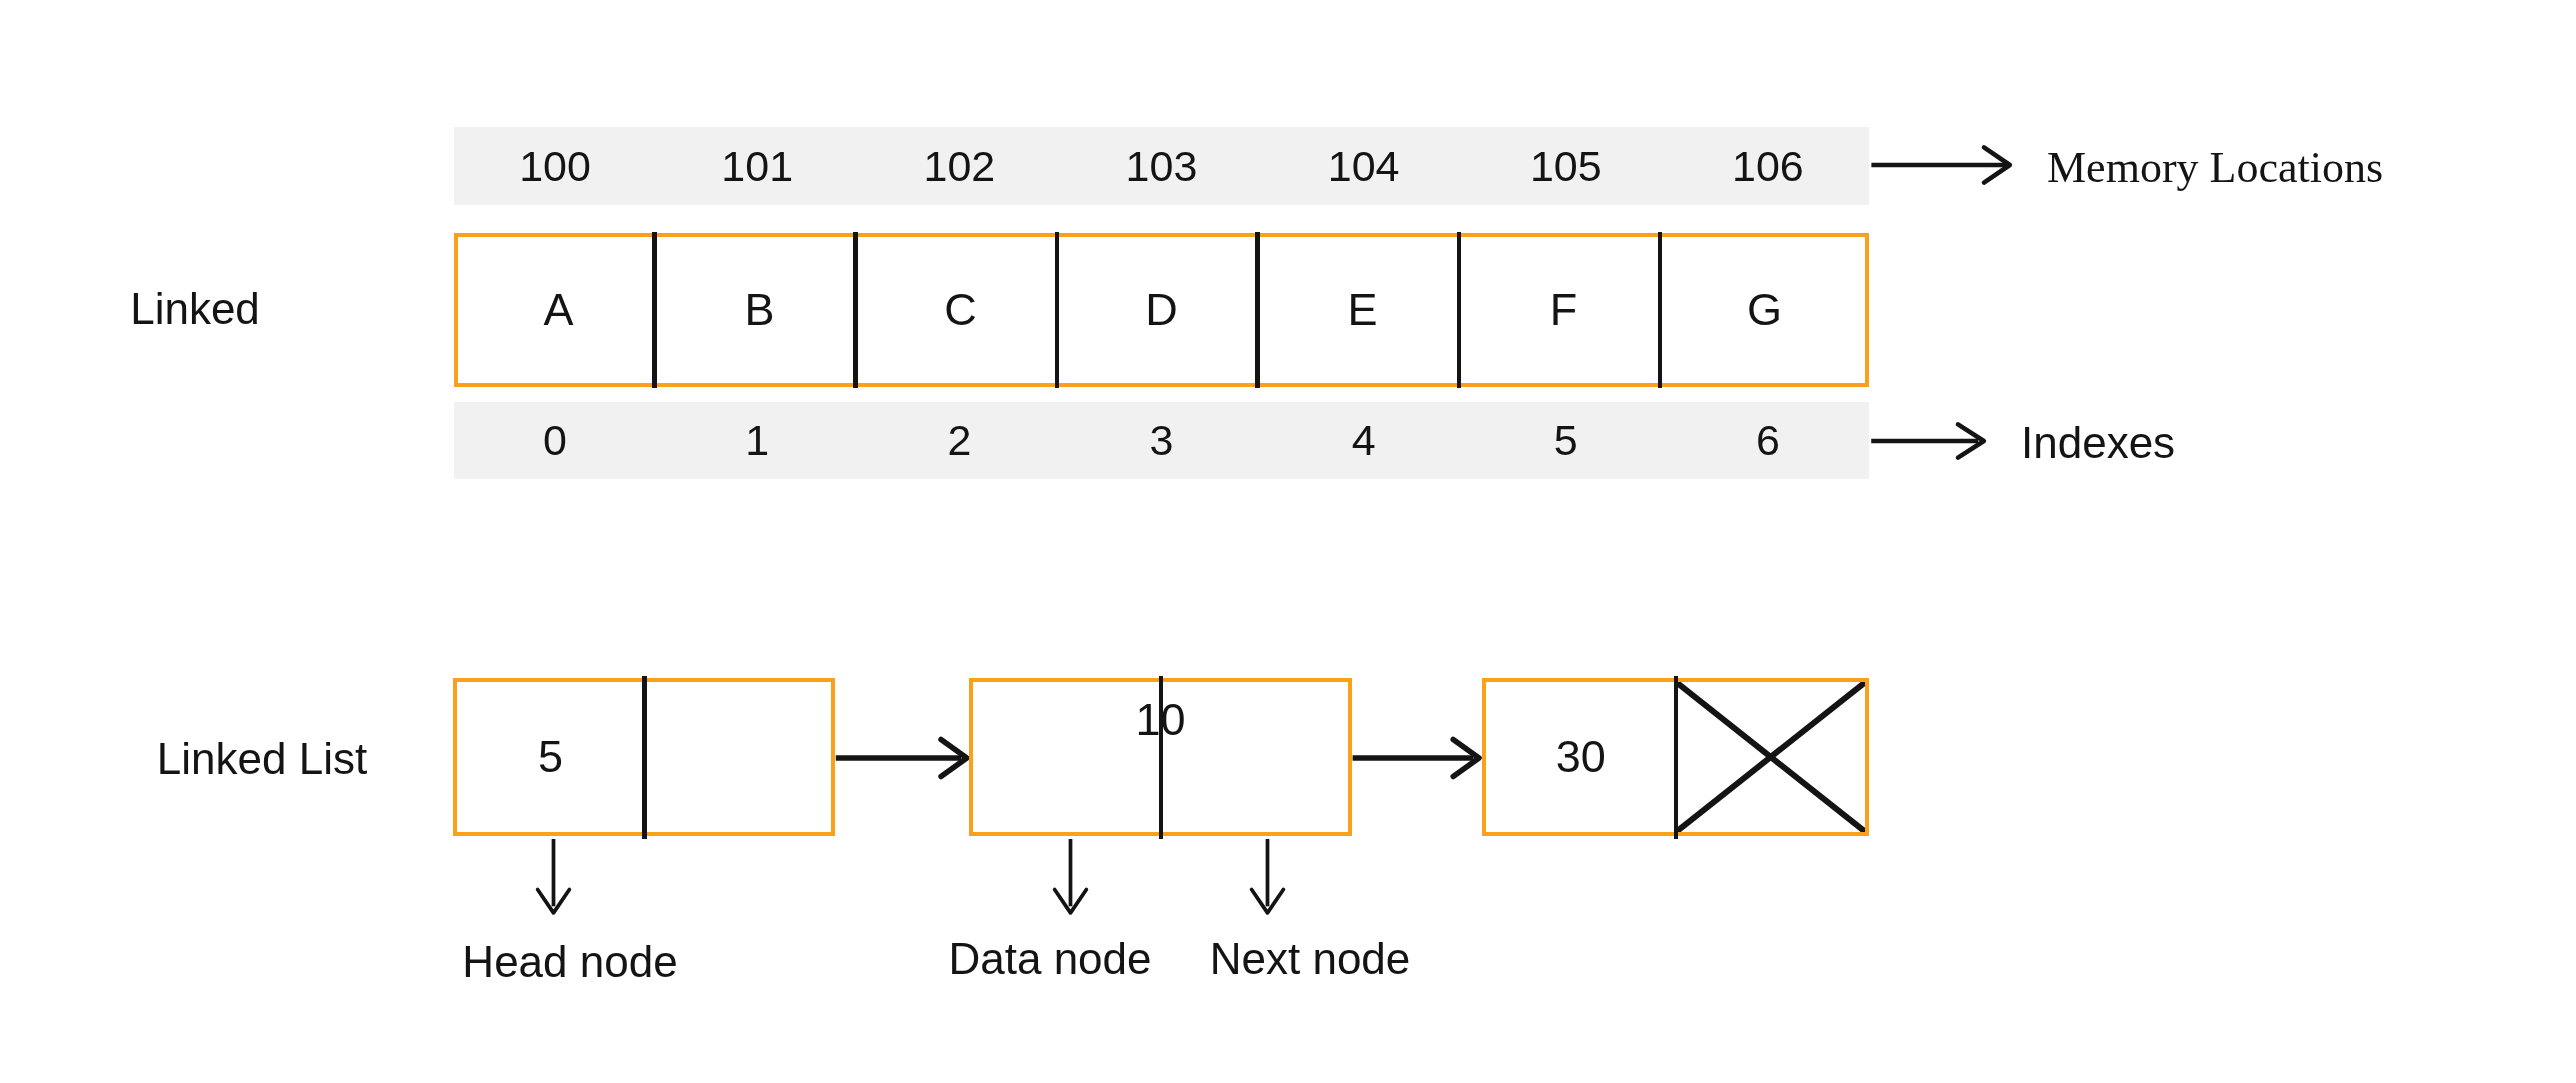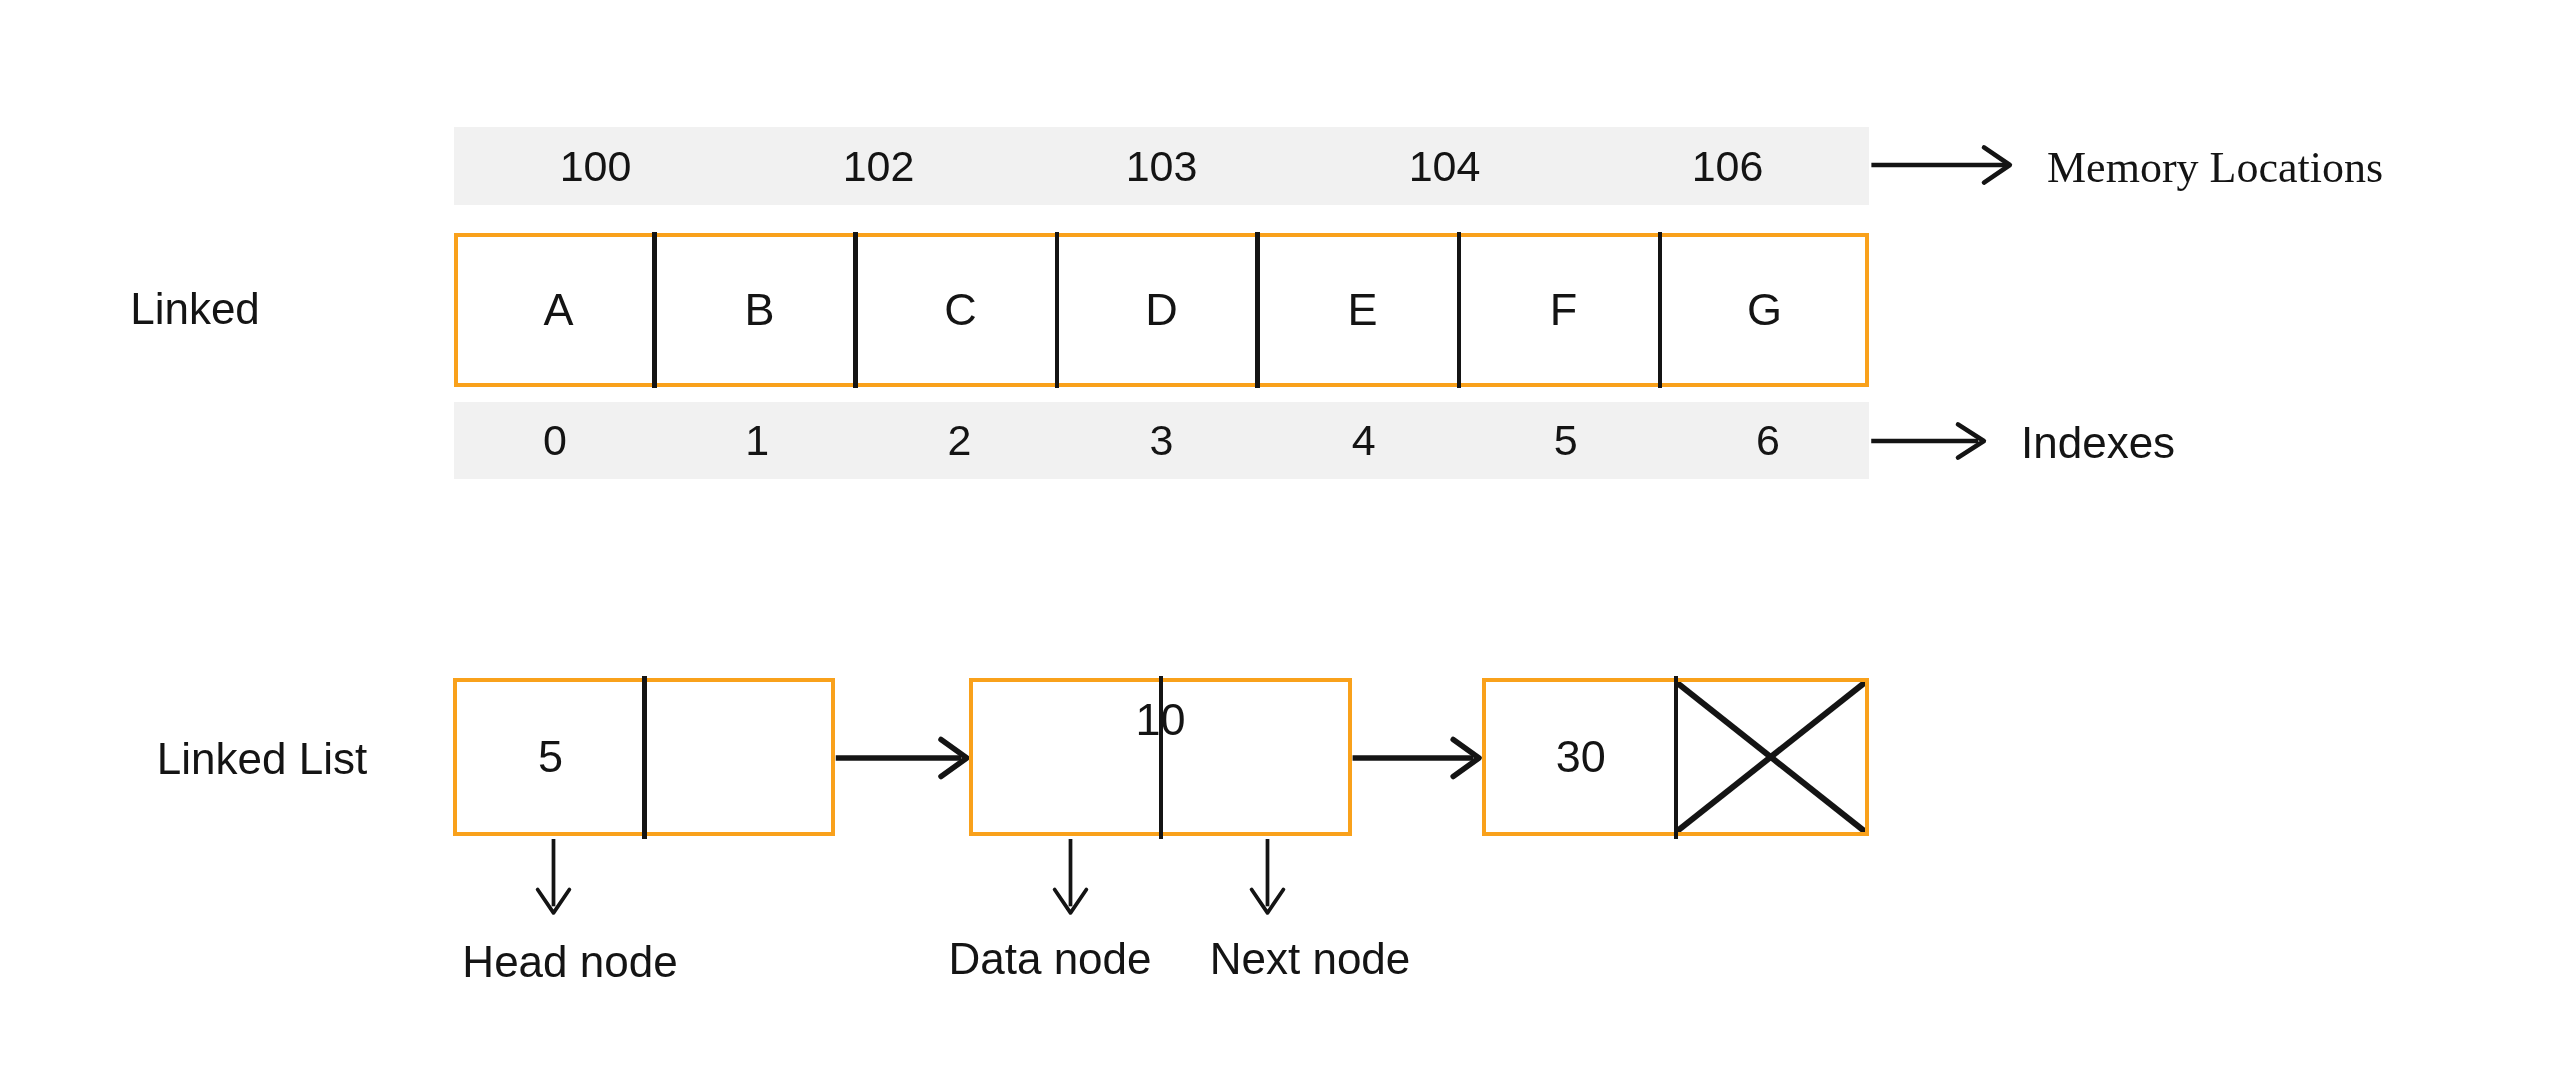--- a/index.html
+++ b/index.html
@@ -77,23 +77,25 @@
 </style>
 </head>
 <body>
 
 <div class="canvas">
 
   <div class="abs label center-xy" style="left:195px;top:309px;">Linked</div>
 
   <div class="abs band" style="left:454px;top:127px;width:1415px;height:78px;">
     <div class="cell">100</div>
+    <div class="cell">101</div>
     <div class="cell">102</div>
     <div class="cell">103</div>
     <div class="cell">104</div>
+    <div class="cell">105</div>
     <div class="cell">106</div>
   </div>
 
   <svg class="abs stroke" style="left:1869px;top:141px;" width="158" height="48" viewBox="0 0 170 52">
     <path d="M2 26 H148" stroke-width="5"></path>
     <path d="M124 7 L152 26 L124 45" stroke-width="5" stroke-linecap="round" stroke-linejoin="round"></path>
   </svg>
   <div class="abs label center-y" style="left:2047px;top:168px;font-family:Liberation Serif, serif;">Memory Locations</div>
 
   <div class="abs array-box" style="left:454px;top:233px;width:1415px;height:154px;">

